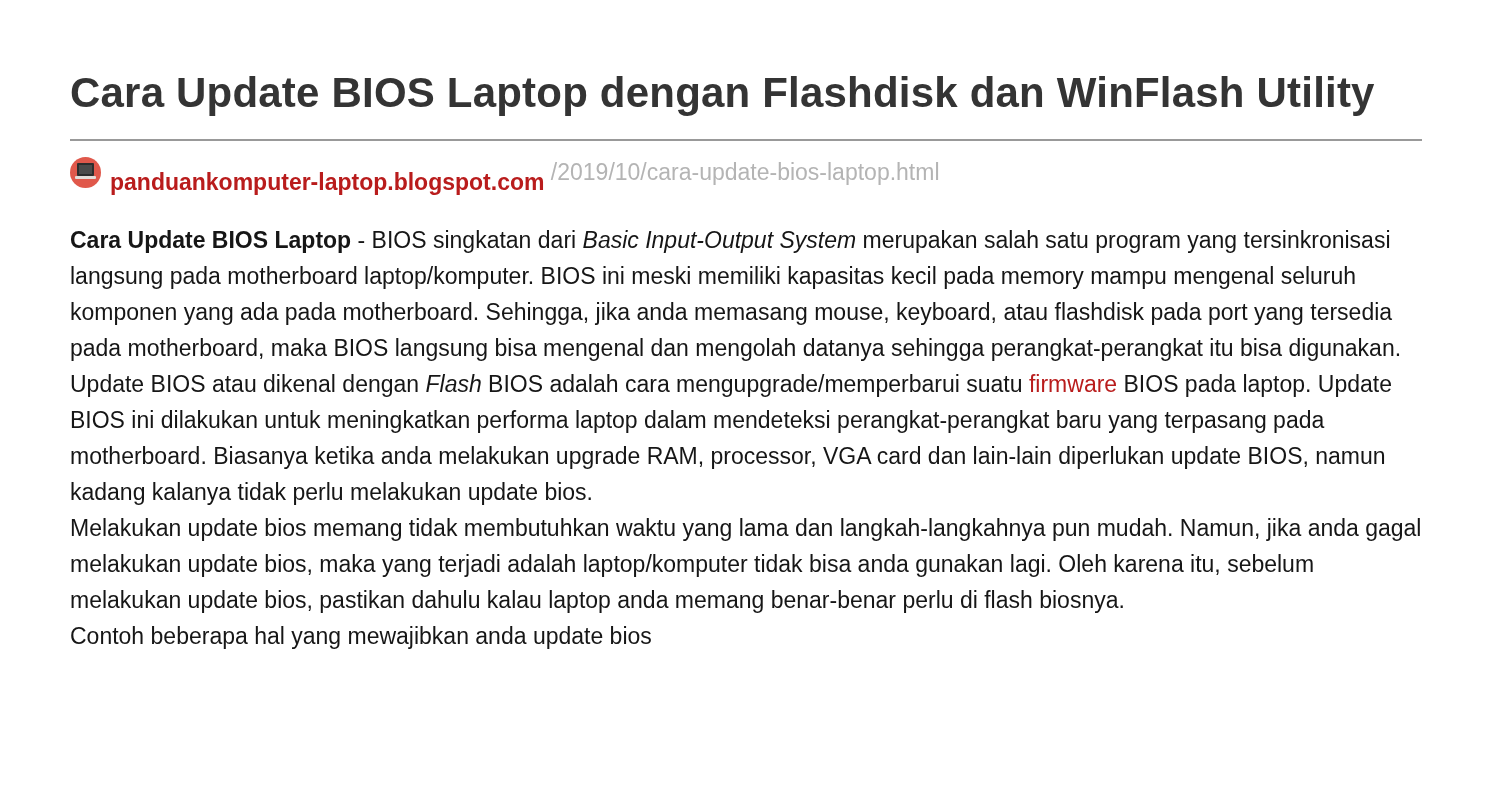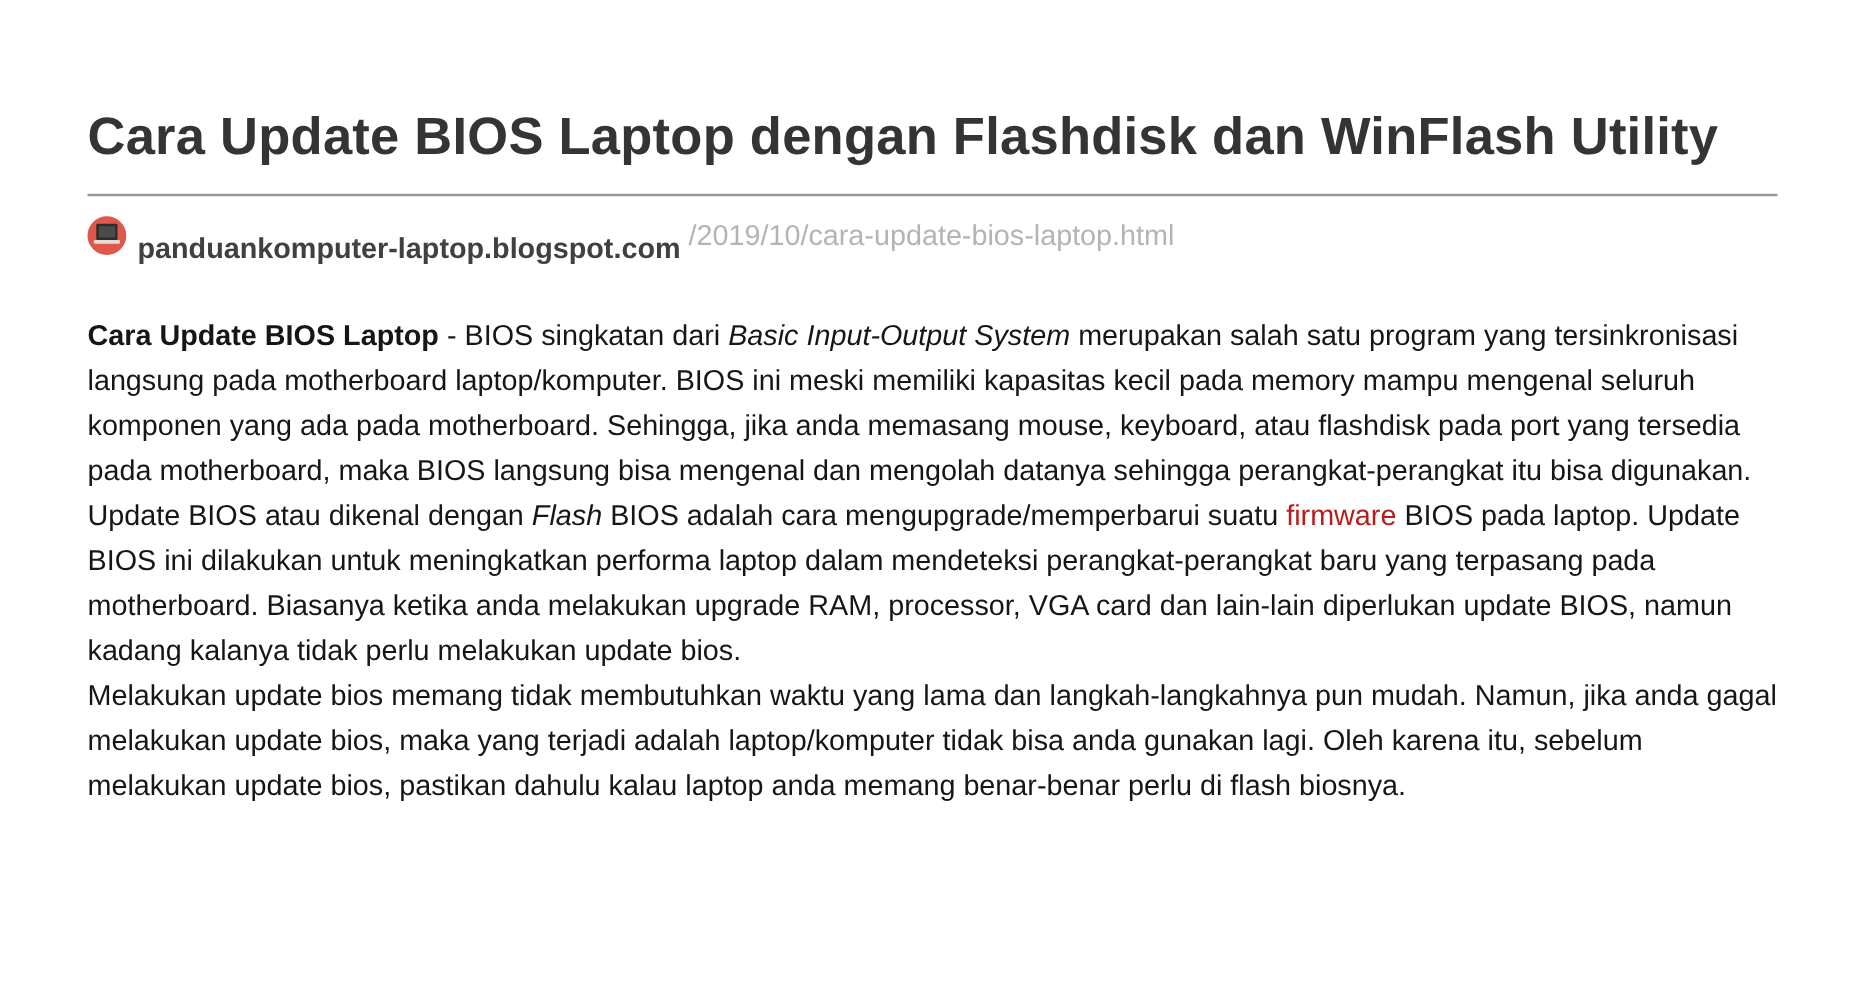--- a/index.html
+++ b/index.html
@@ -4,21 +4,21 @@
 <style>
   * { margin: 0; padding: 0; box-sizing: border-box; }
   html, body {
     width: 1500px; height: 785px;
     overflow: hidden;
     background: #ffffff;
     font-family: "Liberation Sans", "DejaVu Sans", sans-serif;
   }
   .page {
     width: 1495px; height: 785px;
-    padding: 76px 70px 0 70px;
+    padding: 60px 70px 0 70px;
     background: #ffffff;
   }
   .title {
     width: 1352px;
     font-size: 42px;
     line-height: 65px;
     font-weight: bold;
     color: #343434;
     letter-spacing: 0.2px;
   }
@@ -55,31 +55,31 @@
     position: absolute;
     left: 5px; top: 19px;
     width: 21px; height: 3px;
     background: #e3ddd9;
     border-radius: 1px;
     display: block;
   }
   .domain {
     font-size: 23px;
     font-weight: bold;
-    color: #404040;
+    color: #b91c1c;
     white-space: pre;
     margin-top: 20px;
   }
   .path {
     font-size: 23px;
     color: #b4b4b4;
     white-space: pre;
   }
   .article {
-    margin-top: 46px;
+    margin-top: 34px;
     width: 1352px;
     color: #161616;
   }
   .para {
     font-size: 23px;
     line-height: 36px;
     margin: 0;
   }
   .b { font-weight: bold; }
   .i { font-style: italic; }
@@ -100,15 +100,16 @@
       <span class="fav-base"></span>
     </span>
     <span class="domain">panduankomputer-laptop.blogspot.com</span>
     <span class="path"> /2019/10/cara-update-bios-laptop.html</span>
   </div>
 
   <div class="article">
       <p class="para"><span class="b">Cara Update BIOS Laptop</span><span> - BIOS singkatan dari </span><span class="i">Basic Input-Output System</span><span> merupakan salah satu program yang tersinkronisasi langsung pada motherboard laptop/komputer. BIOS ini meski memiliki kapasitas kecil pada memory mampu mengenal seluruh komponen yang ada pada motherboard. Sehingga, jika anda memasang mouse, keyboard, atau flashdisk pada port yang tersedia pada motherboard, maka BIOS langsung bisa mengenal dan mengolah datanya sehingga perangkat-perangkat itu bisa digunakan.</span></p>
       <p class="para"><span>Update BIOS atau dikenal dengan </span><span class="i">Flash</span><span> BIOS adalah cara mengupgrade/memperbarui suatu </span><a class="link" href="#">firmware</a><span> BIOS pada laptop. Update BIOS ini dilakukan untuk meningkatkan performa laptop dalam mendeteksi perangkat-perangkat baru yang terpasang pada motherboard. Biasanya ketika anda melakukan upgrade RAM, processor, VGA card dan lain-lain diperlukan update BIOS, namun kadang kalanya tidak perlu melakukan update bios.</span></p>
       <p class="para"><span>Melakukan update bios memang tidak membutuhkan waktu yang lama dan langkah-langkahnya pun mudah. Namun, jika anda gagal melakukan update bios, maka yang terjadi adalah laptop/komputer tidak bisa anda gunakan lagi. Oleh karena itu, sebelum melakukan update bios, pastikan dahulu kalau laptop anda memang benar-benar perlu di flash biosnya.</span></p>
+      <p class="para"><span>Contoh beberapa hal yang mewajibkan anda update bios</span></p>
     </div>
 
 </div>
 
 </body></html>

